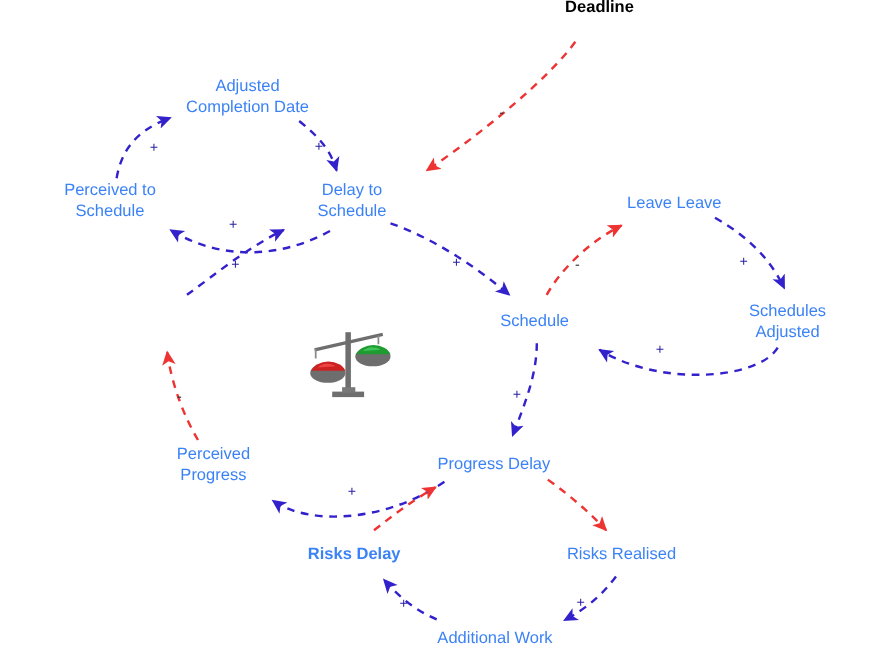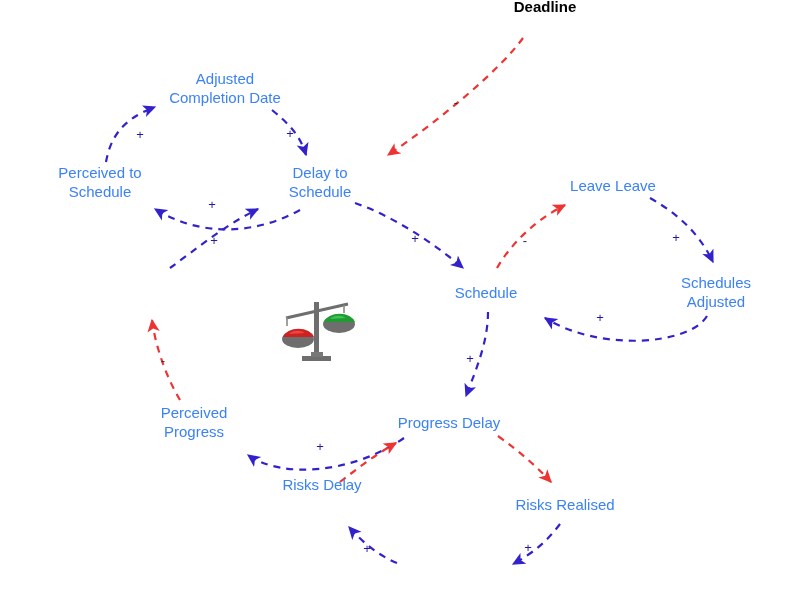--- a/index.html
+++ b/index.html
@@ -140,24 +140,25 @@
 Adjusted</div>
 
 
   <div class="node-label" style="left:486px; top:292px;">Schedule</div>
 
   <div class="node-label" style="left:194px; top:422px;text-align:center;">Perceived
 Progress</div>
 
   <div class="node-label" style="left:449px; top:422px;">Progress Delay</div>
 
-  <div class="node-label" style="left:322px; top:484px;">Risks Delay</div>
+  <div class="node-label" style="left:322px; top:504px;font-weight:bold;">Risks Delay</div>
 
   <div class="node-label" style="left:565px; top:504px;text-align:right;">Risks Realised</div>
 
+  <div class="node-label" style="left:450px; top:580px;">Additional Work</div>
 
   <div class="polarity negred" style="left:456px; top:102px;">-</div>
 
   <div class="polarity pos" style="left:140px; top:134px;">+</div>
 
   <div class="polarity pos" style="left:290px; top:133px;">+</div>
 
   <div class="polarity pos" style="left:212px; top:204px;">+</div>
 
   <div class="polarity pos" style="left:214px; top:240px;">+</div>

